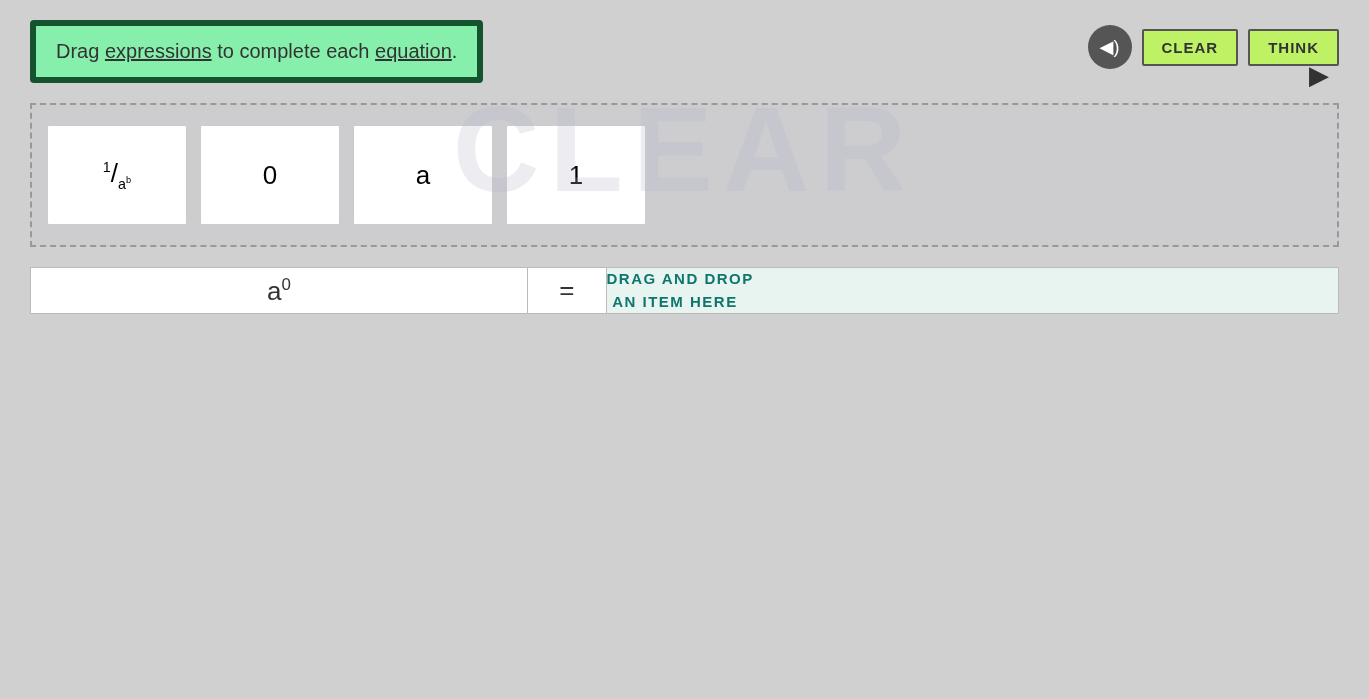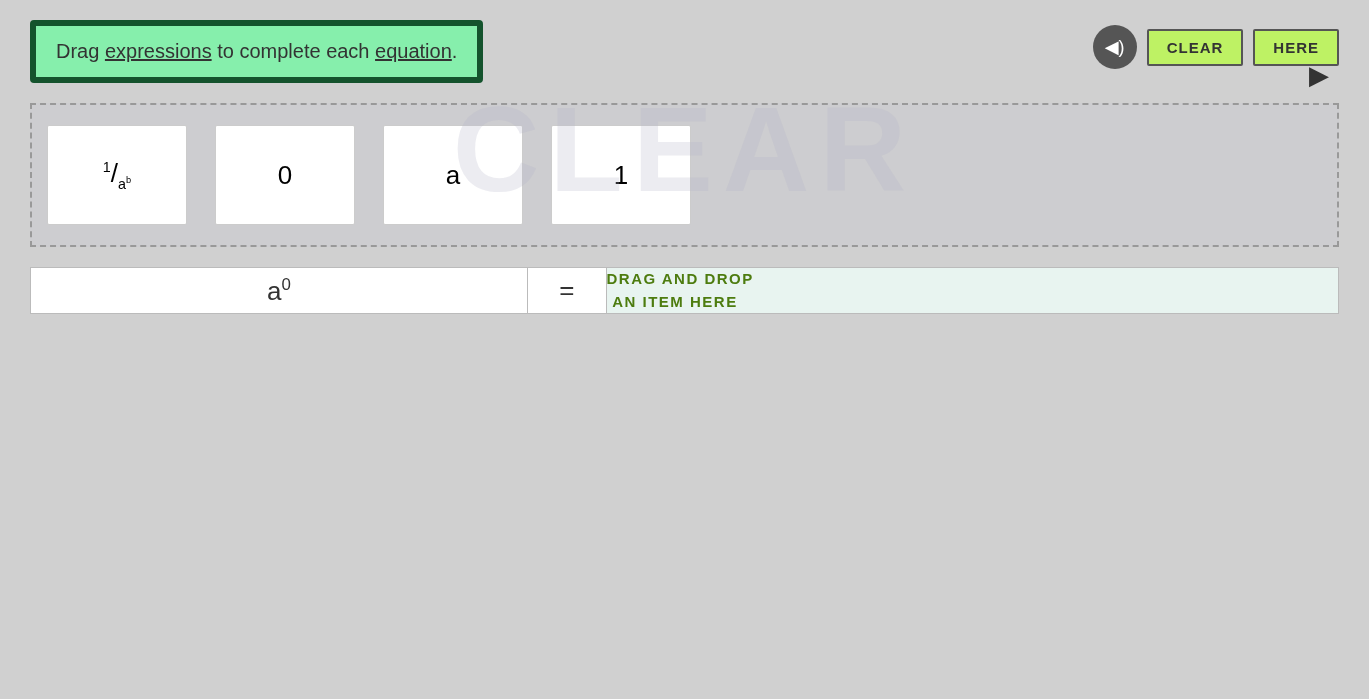--- a/index.html
+++ b/index.html
@@ -89,21 +89,21 @@
     }
 
     
     .expressions-area {
       border: 2px dashed #999;
       background: rgba(200, 200, 210, 0.3);
       padding: 20px 15px;
       margin-bottom: 20px;
       display: flex;
       flex-wrap: wrap;
-      gap: 28px;
+      gap: 13px;
       align-items: center;
       min-height: 130px;
     }
 
     .expr-card {
       background: white;
       border: 1px solid #ccc;
       width: 140px;
       height: 100px;
       display: flex;
@@ -143,21 +143,21 @@
       font-size: 26px;
       color: #333;
       padding: 18px 5px;
     }
 
     .eq-drop {
       width: 56%;
       background: #e8f4f0;
       text-align: left;
       padding: 18px 20px;
-      color: #4d7c0f;
+      color: #0f766e;
       font-size: 15px;
       font-weight: bold;
       letter-spacing: 1.5px;
       border: 2px dashed #aaa;
       line-height: 1.5;
     }
 
     sup, sub {
       font-size: 0.65em;
     }
@@ -179,21 +179,21 @@
 
   <div class="header-row">
     <div class="instruction-box">
       Drag <u>expressions</u> to complete each <u>equation</u>.
     </div>
     <div class="header-right">
       <button class="audio-btn">
         <span>◀)</span>
       </button>
       <button class="action-btn">CLEAR</button>
-      <button class="action-btn">HERE</button>
+      <button class="action-btn">THINK</button>
     </div>
   </div>
 
   <div class="watermark">CLEAR</div>
 
   <div class="expressions-area">
 
     <div class="expr-card">
       <span>
         <sup style="font-size:0.55em; vertical-align:super;">1</sup>/<sub style="font-size:0.55em;">a<sup>b</sup></sub>

